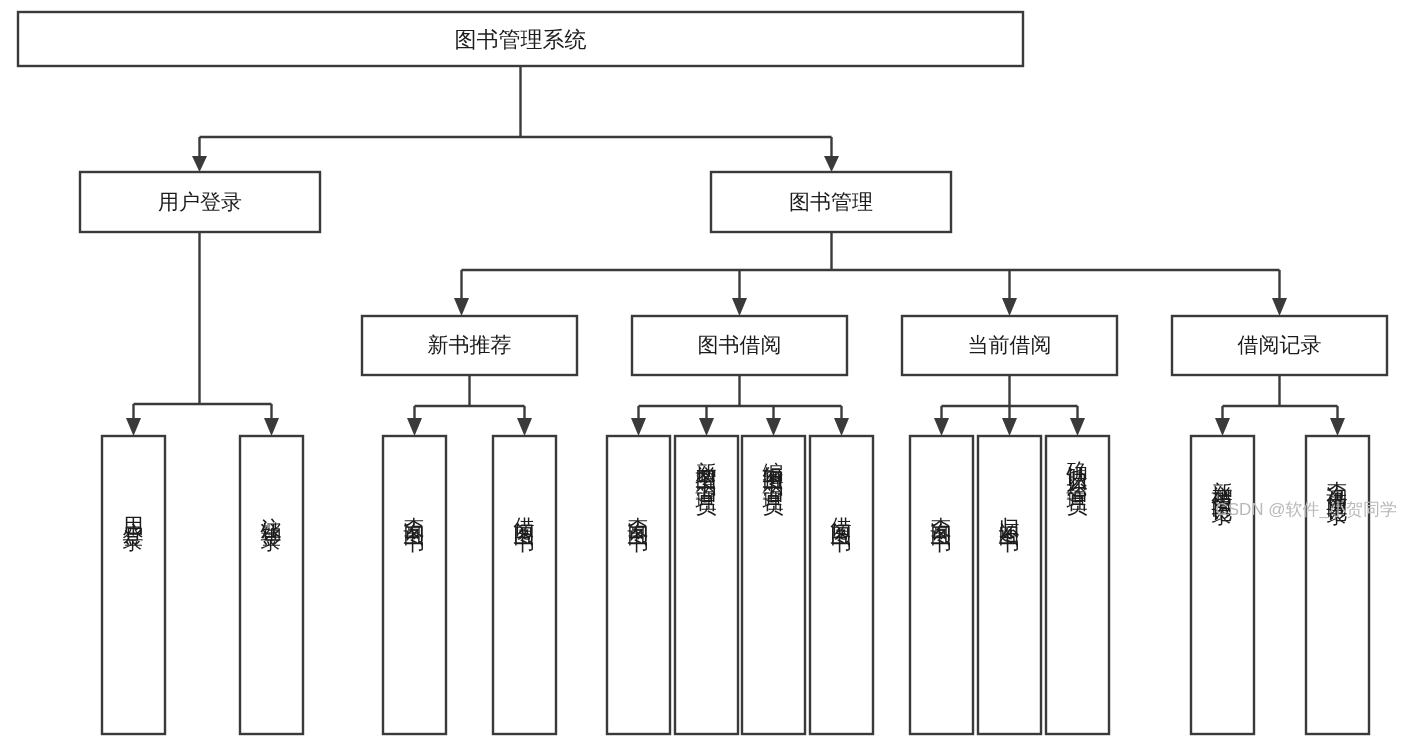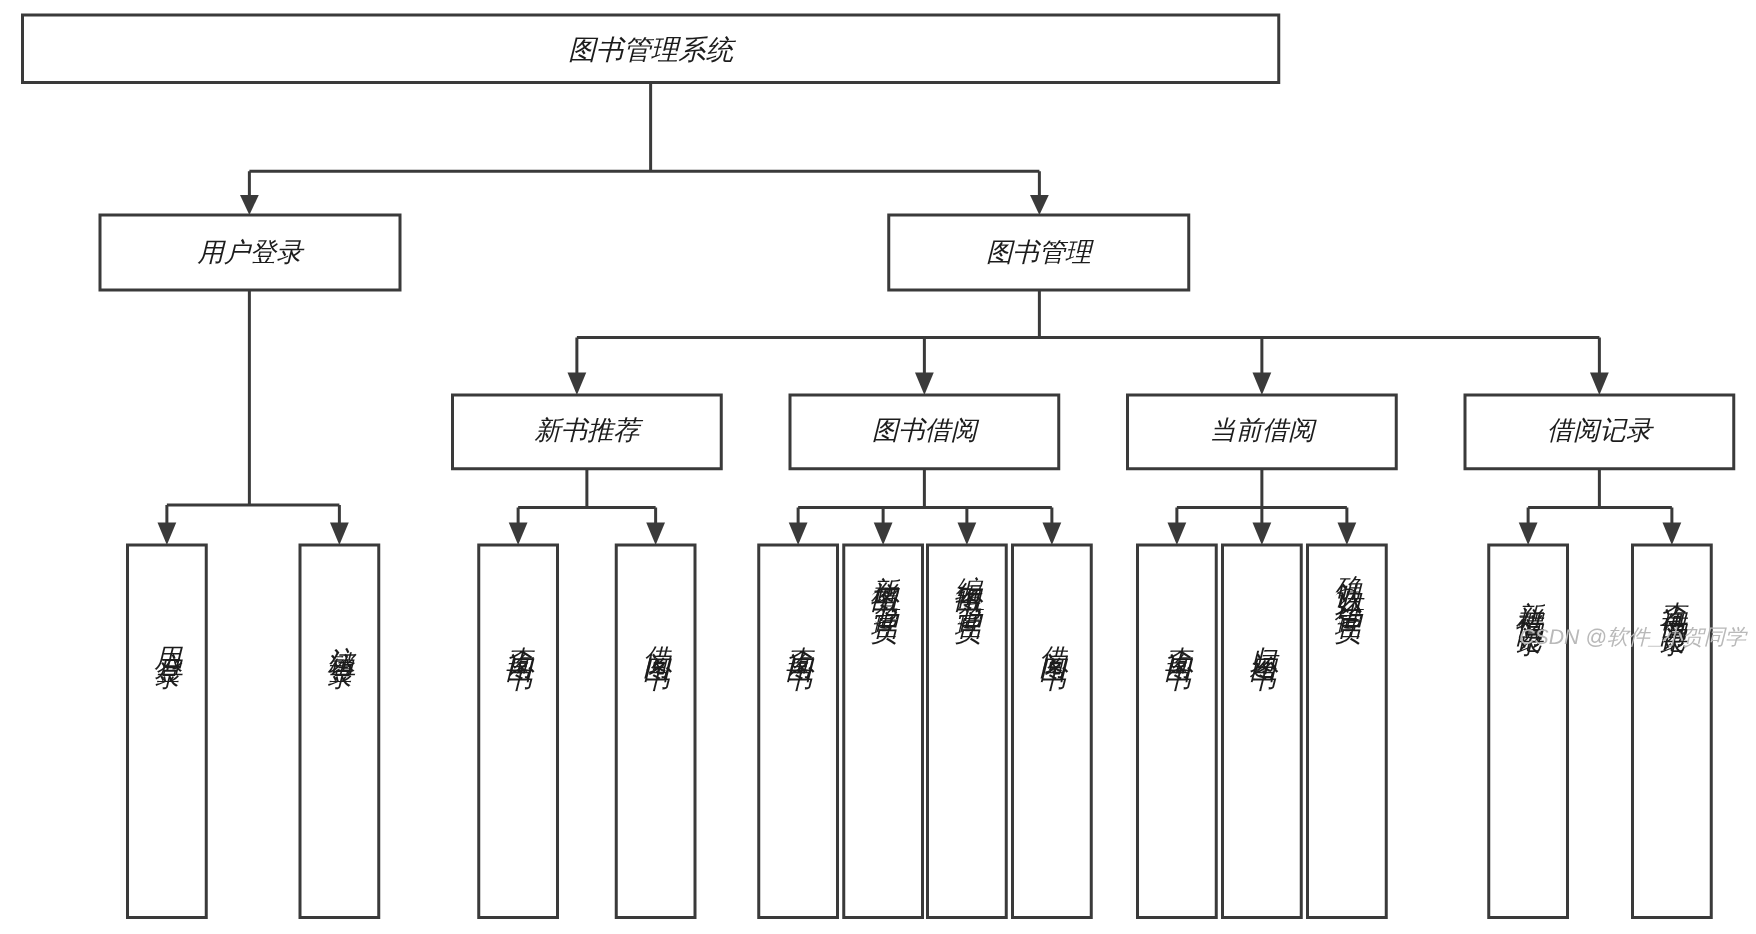--- a/index.html
+++ b/index.html
@@ -11,21 +11,20 @@
     width: 1405px;
     height: 747px;
     font-family: "Liberation Sans", "DejaVu Sans", sans-serif;
     overflow: hidden;
   }
   #diagram-root {
     position: relative;
     width: 1405px;
     height: 525px;
     background: #ffffff;
-    font-style: italic;
   }
   svg.diagram-svg {
     position: absolute;
     top: 0;
     left: 0;
     width: 1405px;
     height: 747px;
     display: block;
   }
   .node-rect {

